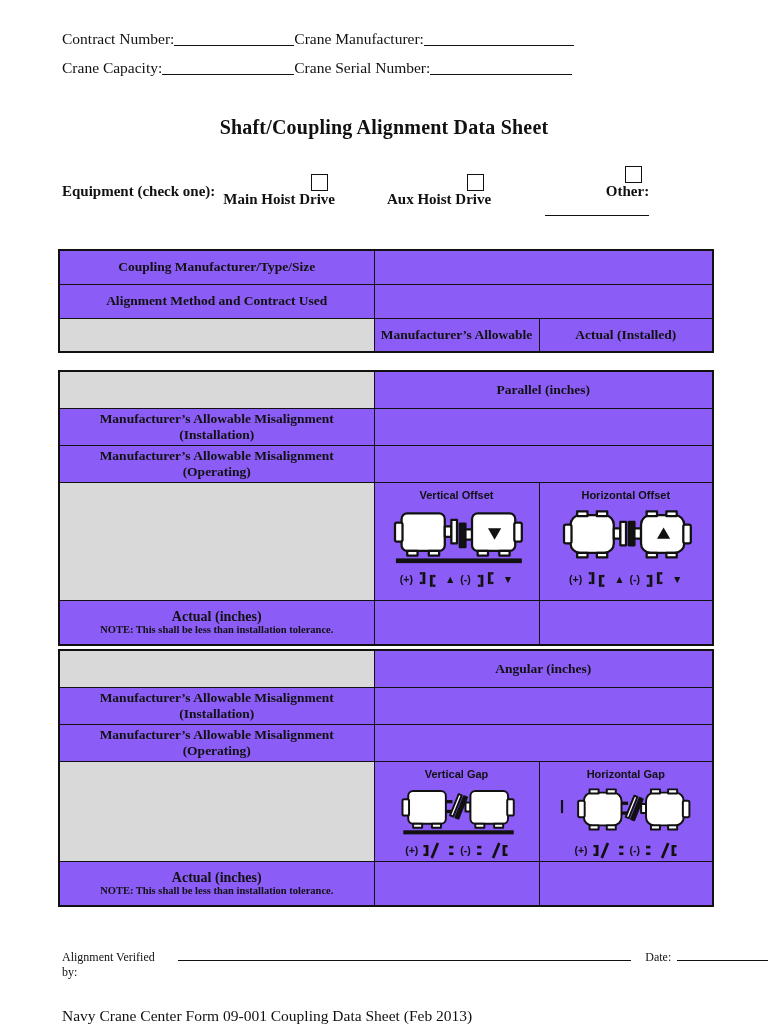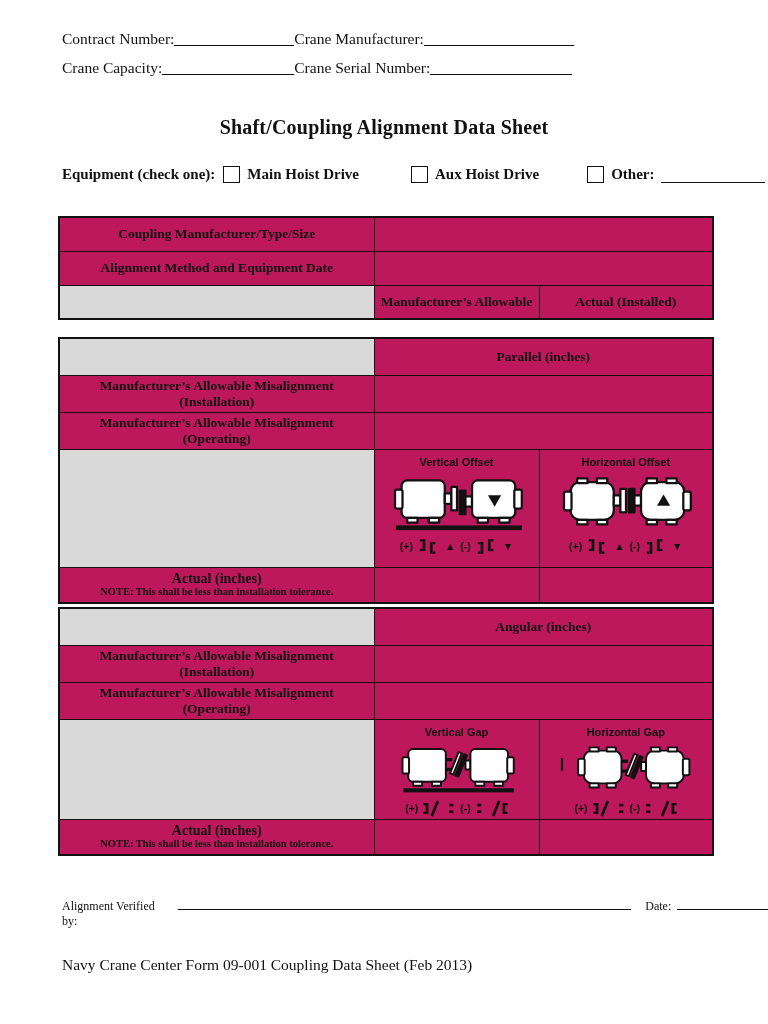--- a/index.html
+++ b/index.html
@@ -10,30 +10,30 @@
   .hdr{padding:30px 0 0 62px;font-size:15.5px;}
   .hdr-row{display:flex;align-items:flex-start;height:29px;}
   .uline{display:inline-block;border-bottom:1.7px solid #111;height:15px;}
   .w120{width:120px}.w150{width:150px}.w132{width:132px}.w142{width:142px}.w104{width:104px}
   .w460{width:460px}.w92{width:92px}
 
   .title{text-align:center;font-weight:bold;font-size:20px;margin-top:28px;letter-spacing:.2px;}
 
   .equip{margin:27px 0 0 62px;font-weight:bold;font-size:15px;display:flex;align-items:center;}
   .equip .lead{margin-right:8px;}
-  .opt{display:flex;align-items:flex-end;margin-right:0;}
+  .opt{display:flex;align-items:flex-end;margin-right:0;flex-direction:column;}
   .checkbox{width:15px;height:15px;border:1.7px solid #111;display:inline-block;background:#fff;margin-right:7px;flex:none;}
   .sp1{width:52px}.sp2{width:48px}
 
   table.tbl{border-collapse:collapse;margin-left:58px;width:654px;table-layout:fixed;border:2px solid #111;}
   .tbl td{border:1.6px solid #111;text-align:center;vertical-align:middle;
-          font-weight:bold;font-size:13.5px;padding:2px 4px;background:#be185d;}
+          font-weight:bold;font-size:13.5px;padding:2px 4px;background:#8b5cf6;}
   .gray{background:#d9d9d9 !important;}
   .t1{margin-top:33px}.t2{margin-top:17px}.t3{margin-top:3px}
-  .h34{height:34px}.h37{height:37px}.h118{height:118px}.h100{height:100px}.h39{height:36px}
+  .h34{height:34px}.h37{height:37px}.h118{height:118px}.h100{height:100px}.h39{height:45px}
 
   .diag{vertical-align:top !important;padding-top:6px !important;}
   .diag-title{font-family:"Liberation Sans", sans-serif;font-size:11px;font-weight:bold;margin-bottom:2px;}
   .legend{font-family:"Liberation Sans", sans-serif;font-size:10.5px;font-weight:bold;
           display:flex;gap:5px;justify-content:center;align-items:center;margin-top:2px;}
   .legend svg{display:block}
   .note{font-size:10.5px;line-height:1.15;}
   .actual-lbl{font-size:14px;line-height:1.1;}
 
   .verify{margin:38px 0 0 62px;font-size:12px;display:flex;align-items:baseline;}
@@ -86,21 +86,21 @@
         <col style="width:315px">
         <col style="width:165px">
         <col style="width:174px">
       </colgroup>
     <tbody>
         <tr class="h34">
       <td>Coupling Manufacturer/Type/Size</td>
       <td colspan="2"></td>
     </tr>
     <tr class="h34">
-      <td>Alignment Method and Equipment Date</td>
+      <td>Alignment Method and Contract Used</td>
       <td colspan="2"></td>
     </tr>
     <tr class="h34">
       <td class="gray"></td>
       <td>Manufacturer’s Allowable</td>
       <td>Actual (Installed)</td>
     </tr>
   </tbody>
     </table>
 

